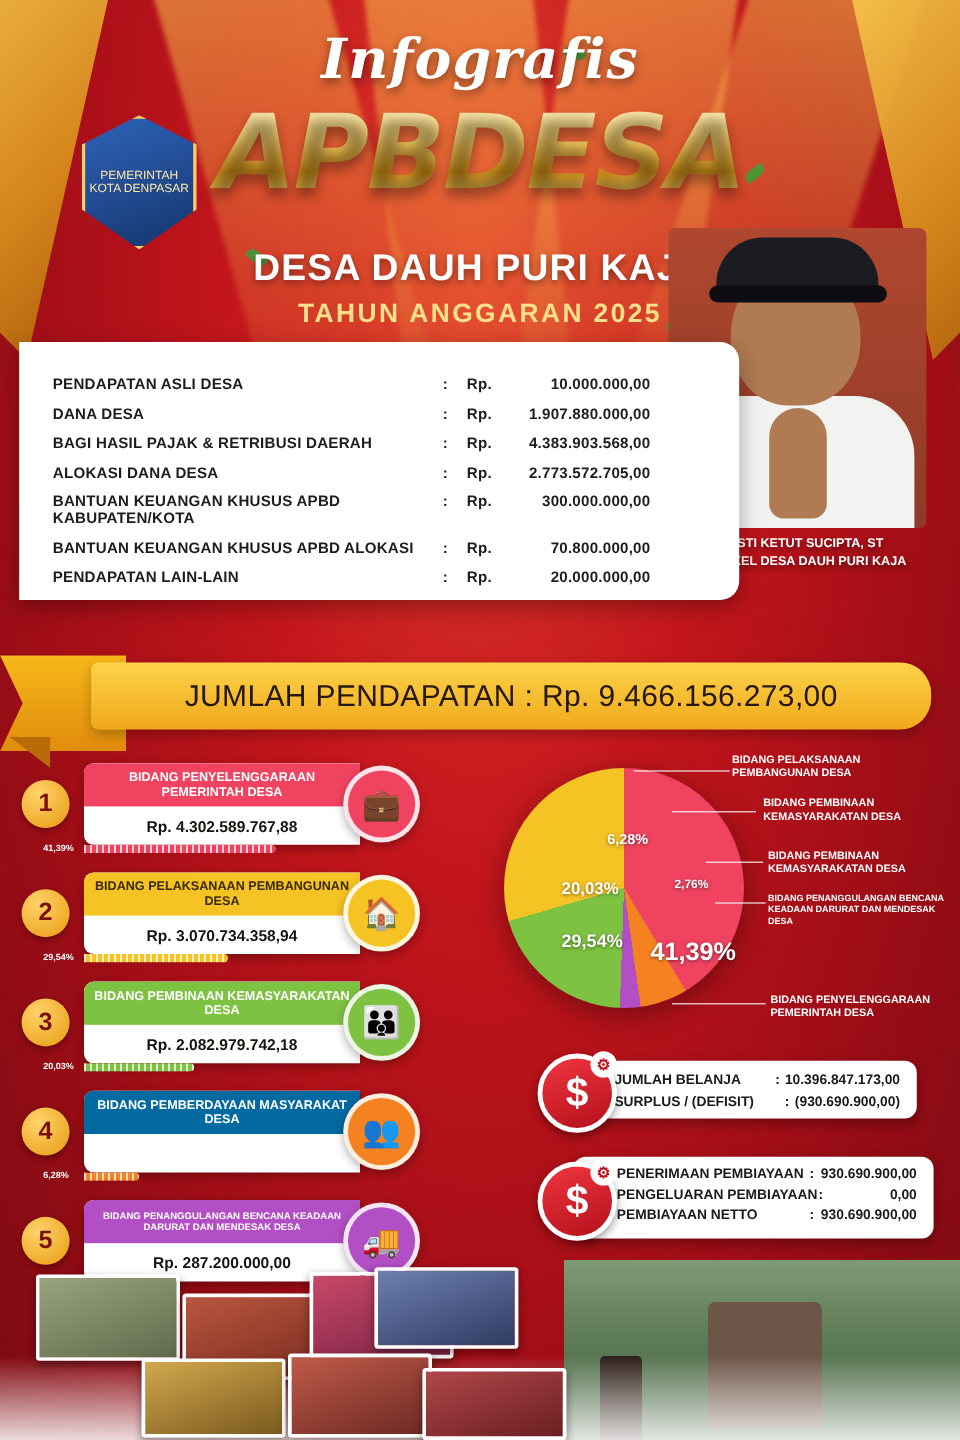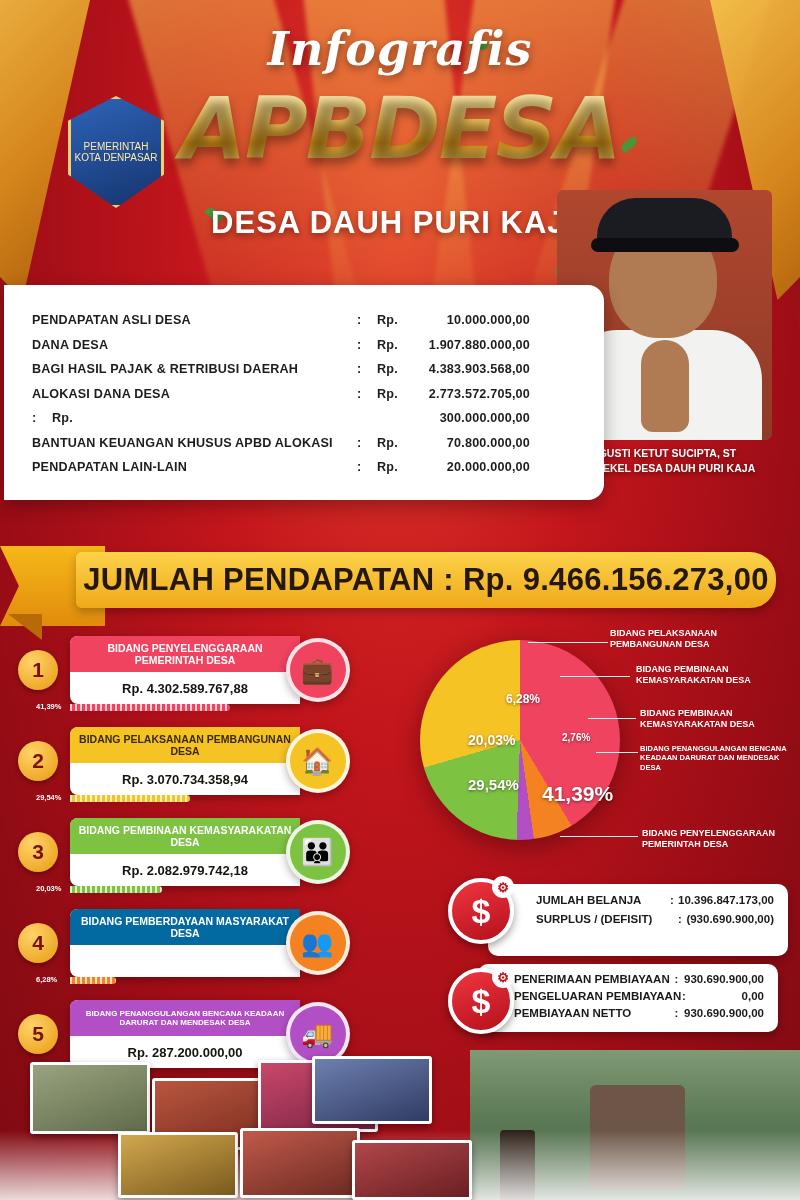--- a/index.html
+++ b/index.html
@@ -106,21 +106,21 @@
   .uniform { position: absolute; left: 10px; top: 140px; width: 195px; height: 115px; background: #f2f2f0; border-radius: 50px 50px 0 0; }
   .hands { position: absolute; left: 84px; top: 150px; width: 48px; height: 92px; background: #b07a52; border-radius: 24px 24px 12px 12px; }
   .photo-name {
     position: absolute; top: 256px; left: 0; width: 215px;
     text-align: center; color: #ffffff; font-size: 10.5px; font-weight: bold; line-height: 1.45;
     text-shadow: 0 2px 4px rgba(0,0,0,.5);
   }
 
   
   .income-panel {
-    position: absolute; left: 4px; top: 285px;
+    position: absolute; left: 16px; top: 285px;
     width: 600px; height: 215px;
     background: #ffffff;
     border-radius: 0 16px 16px 0;
     box-shadow: 0 6px 18px rgba(0,0,0,.3);
     padding: 28px 18px 20px 28px;
   }
   .income-row { display: flex; align-items: baseline; font-size: 12.6px; color: #1d1d1d; margin-bottom: 10.5px; letter-spacing: .2px; }
   .ir-label { width: 325px; font-weight: bold; }
   .ir-colon { width: 10px; font-weight: bold; }
   .ir-rp { width: 36px; font-weight: bold; margin-left: 10px; }
@@ -137,21 +137,21 @@
     position: absolute; left: 8px; top: 62px; width: 34px; height: 26px;
     background: #b86a06; clip-path: polygon(0 0, 100% 0, 100% 100%);
   }
   .totalbar {
     position: absolute; left: 76px; top: 0; width: 700px; height: 56px;
     background: linear-gradient(180deg, #fcd34a, #f0a81a);
     border-radius: 6px 26px 26px 6px;
     display: flex; align-items: center; justify-content: center;
     box-shadow: 0 4px 10px rgba(0,0,0,.25);
   }
-  .totalbar span { font-size: 31px; font-weight: bold; color: #25180a; letter-spacing: .3px; }
+  .totalbar span { font-size: 25px; font-weight: normal; color: #25180a; letter-spacing: .3px; }
 
   
   .bidang-list { position: absolute; left: 18px; top: 636px; width: 360px; }
   .bidang-item { position: relative; height: 80px; margin-bottom: 11px; }
   .b-num {
     position: absolute; left: 0; top: 14px; width: 40px; height: 40px; border-radius: 50%;
     background: radial-gradient(circle at 35% 30%, #ffd36a, #e89a10);
     color: #7a1108; font-weight: bold; font-size: 21px;
     display: flex; align-items: center; justify-content: center;
     box-shadow: 0 2px 5px rgba(0,0,0,.35);
@@ -241,20 +241,21 @@
 
   <div class="header">
     <div class="logo">
       <div class="shield">
           <span>PEMERINTAH KOTA DENPASAR</span>
         </div>
     </div>
     <div class="script-title">Infografis</div>
     <div class="big-title">APBDESA</div>
     <div class="sub-title">DESA DAUH PURI KAJA</div>
+    <div class="sub-title2">TAHUN ANGGARAN 2025</div>
   </div>
 
   <div class="photo-card">
     <div class="photo-inner">
       <div class="uniform"></div>
       <div class="face"></div>
       <div class="hat"></div>
       <div class="hat-brim"></div>
       <div class="hands"></div>
     </div>
@@ -283,20 +284,21 @@
       <div class="ir-rp">Rp.</div>
       <div class="ir-val">4.383.903.568,00</div>
     </div>
     <div class="income-row">
       <div class="ir-label">ALOKASI DANA DESA</div>
       <div class="ir-colon">:</div>
       <div class="ir-rp">Rp.</div>
       <div class="ir-val">2.773.572.705,00</div>
     </div>
     <div class="income-row">
+      <div class="ir-label">BANTUAN KEUANGAN KHUSUS APBD KABUPATEN/KOTA</div>
       <div class="ir-colon">:</div>
       <div class="ir-rp">Rp.</div>
       <div class="ir-val">300.000.000,00</div>
     </div>
     <div class="income-row">
       <div class="ir-label">BANTUAN KEUANGAN KHUSUS  APBD ALOKASI</div>
       <div class="ir-colon">:</div>
       <div class="ir-rp">Rp.</div>
       <div class="ir-val">70.800.000,00</div>
     </div>
@@ -396,21 +398,21 @@
     <div class="callout" style="left:200px; top:8px; width:170px;">BIDANG PELAKSANAAN PEMBANGUNAN DESA</div>
     <div class="callout" style="left:226px; top:44px; width:150px;">BIDANG PEMBINAAN KEMASYARAKATAN DESA</div>
     <div class="callout" style="left:230px; top:88px; width:140px;">BIDANG PEMBINAAN KEMASYARAKATAN DESA</div>
     <div class="callout" style="left:230px; top:124px; width:150px; font-size:7.5px;">BIDANG PENANGGULANGAN BENCANA KEADAAN DARURAT DAN MENDESAK DESA</div>
     <div class="callout" style="left:232px; top:208px; width:150px;">BIDANG PENYELENGGARAAN PEMERINTAH DESA</div>
   </div>
 
   <div class="coin" style="left:448px; top:878px;">
     $<span class="gear">⚙</span>
   </div>
-  <div class="sumbox" style="left:488px; top:884px; width:300px; height:72px; padding:10px 14px 10px 48px;">
+  <div class="sumbox" style="left:464px; top:884px; width:300px; height:48px; padding:10px 14px 10px 48px;">
     <div class="sum-row" style="margin-bottom:7px;">
       <div class="sum-label">JUMLAH BELANJA</div>
       <div class="sum-colon">:</div>
       <div class="sum-val">10.396.847.173,00</div>
     </div>
     <div class="sum-row">
       <div class="sum-label">SURPLUS / (DEFISIT)</div>
       <div class="sum-colon">:</div>
       <div class="sum-val">(930.690.900,00)</div>
     </div>

